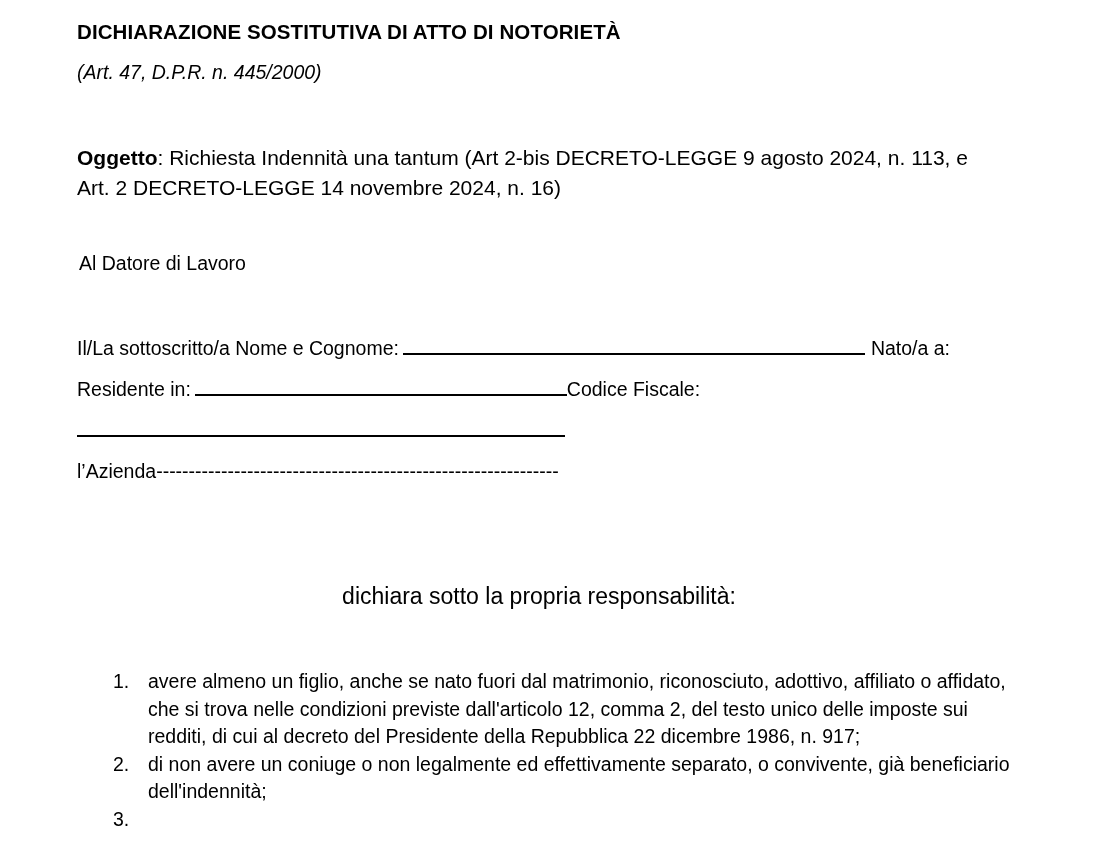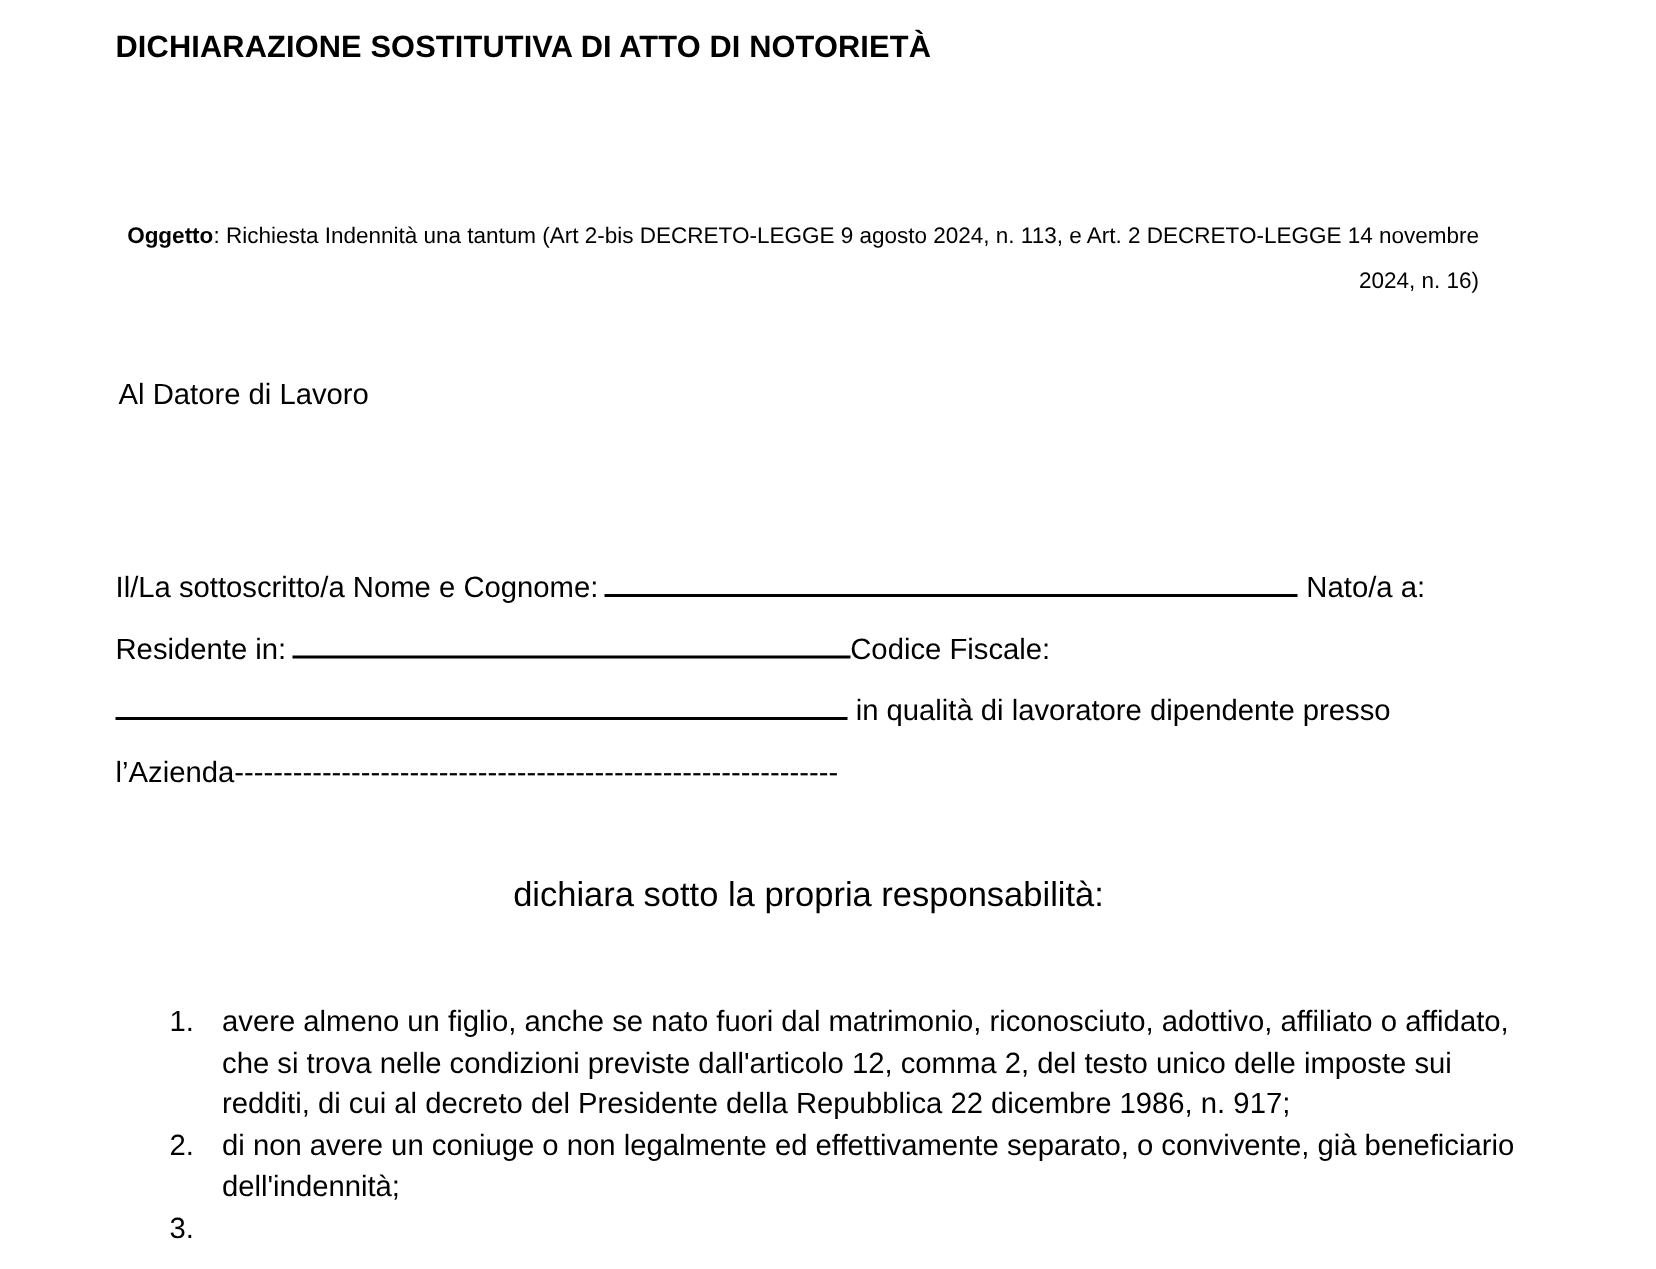--- a/index.html
+++ b/index.html
@@ -38,46 +38,44 @@
     left: 77px;
     top: 61px;
     font-size: 19.5px;
     font-style: italic;
     white-space: nowrap;
   }
 
   
   .oggetto {
     position: absolute;
-    left: 66px;
+    left: 77px;
     top: 143px;
     width: 920px;
-    font-size: 15px;
+    font-size: 21px;
     line-height: 30px;
-    text-align: right;
   }
   .oggetto b { font-weight: bold; }
 
   
   .recipient {
     position: absolute;
     left: 79px;
     top: 252px;
     font-size: 19.5px;
     white-space: nowrap;
   }
 
   
   .form-block {
     position: absolute;
     left: 77px;
     top: 337px;
     width: 960px;
     font-size: 19.5px;
-    margin-top: 44px;
   }
   .form-line {
     position: relative;
     height: 41px;
     white-space: nowrap;
   }
   .form-line .txt { display: inline; }
   .rule {
     display: inline-block;
     vertical-align: baseline;
@@ -130,33 +128,34 @@
     text-align: left;
   }
 </style>
 </head>
 <body>
 
 <div class="page">
 
   <div class="doc-title">DICHIARAZIONE SOSTITUTIVA DI ATTO DI NOTORIETÀ</div>
 
+  <div class="doc-subtitle">(Art. 47, D.P.R. n. 445/2000)</div>
 
   <div class="oggetto"><b>Oggetto</b><span>: </span><span>Richiesta Indennità una tantum (Art 2-bis DECRETO-LEGGE 9 agosto 2024, n. 113, e Art. 2 DECRETO-LEGGE 14 novembre 2024, n. 16)</span></div>
 
   <div class="recipient">Al Datore di Lavoro</div>
 
   <div class="form-block">
 
     <div class="form-line"><span class="txt">Il/La sottoscritto/a Nome e Cognome:</span><span class="rule r-nome"></span><span class="txt">Nato/a a:</span></div>
 
 
     <div class="form-line"><span class="txt">Residente in:</span><span class="rule r-res"></span><span class="txt">Codice Fiscale:</span></div>
 
-    <div class="form-line"><span class="rule r-qual"></span><span class="txt"> in qualità di lavoratore dipendente presso</span></div>
+    <div class="form-line"><span class="rule r-qual"></span></div>
 
     <div class="form-line"><span class="txt">l’Azienda</span><span class="txt dashes">--------------------------------------------------------------</span></div>
 
   </div>
 
   <div class="declare">dichiara sotto la propria responsabilità:</div>
 
   <ol class="list">
     <li>
       <span class="num">1.</span>

